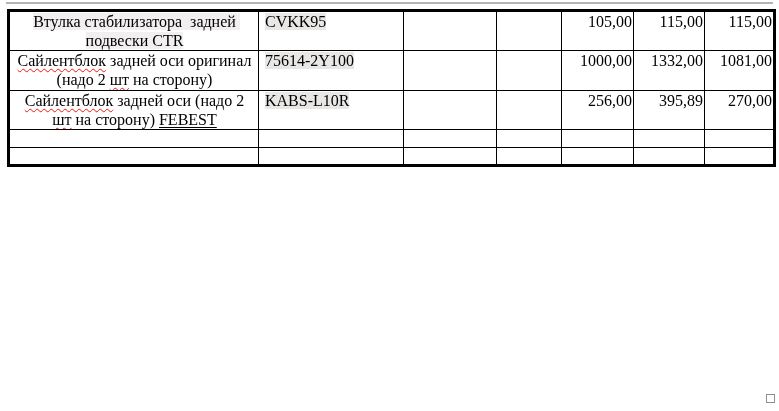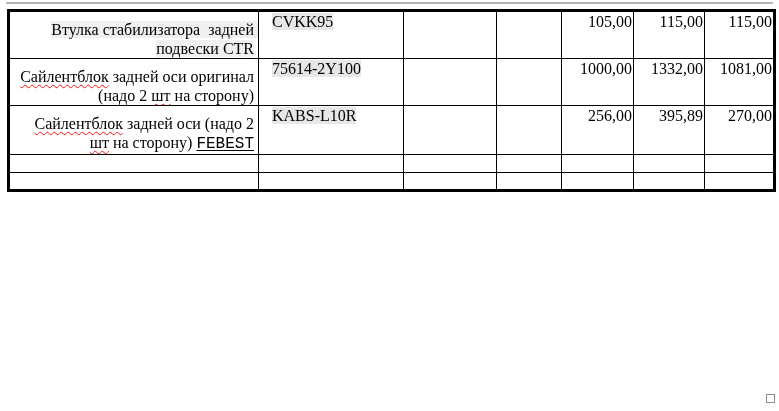--- a/index.html
+++ b/index.html
@@ -3,29 +3,29 @@
 <meta charset="utf-8">
 <style>
   html,body{margin:0;padding:0;background:#fff;}
   .screen{position:relative;width:779px;height:411px;background:#ffffff;overflow:hidden;
           font-family:"Liberation Serif",serif;color:#000;}
   .top-divider{position:absolute;left:6px;top:2px;width:767px;height:2px;background:#b5b3b3;}
   table.parts{position:absolute;left:7px;top:9px;width:766px;border-collapse:collapse;
               table-layout:fixed;border:3px solid #000;}
   td{border:1px solid #000;vertical-align:top;font-size:16px;line-height:19px;
      padding:0 2px;overflow:hidden;}
-  td.name{padding:8px 4px 0 5px;white-space:pre-wrap;text-align:right;}
-  td.part{padding:0 4px 0 13px;}
+  td.name{padding:0 4px 0 5px;white-space:pre-wrap;text-align:center;}
+  td.part{padding:0 4px 0 6px;}
   td.price{text-align:right;padding:0 1px;}
   tr.thick-top td{border-top:2.5px solid #000;}
   .hl{background:#e9e6e6;}
   .hl-light{background:#f1efef;}
   .spell{text-decoration:underline wavy #ff1010;text-decoration-thickness:1px;
          text-underline-offset:2px;text-decoration-skip-ink:none;}
-  .und{text-decoration:underline;text-decoration-thickness:1px;text-underline-offset:2px;font-family:Liberation Mono, monospace;}
+  .und{text-decoration:underline;text-decoration-thickness:1px;text-underline-offset:2px;}
   .sans{font-family:"Liberation Sans",sans-serif;font-size:15px;}
   .resize-handle{position:absolute;left:766px;top:394px;width:7px;height:7px;
                  background:#fff;border:1px solid #8f8f8f;}
 </style>
 </head>
 <body>
 
 <div class="screen">
   <div class="top-divider"></div>
 

